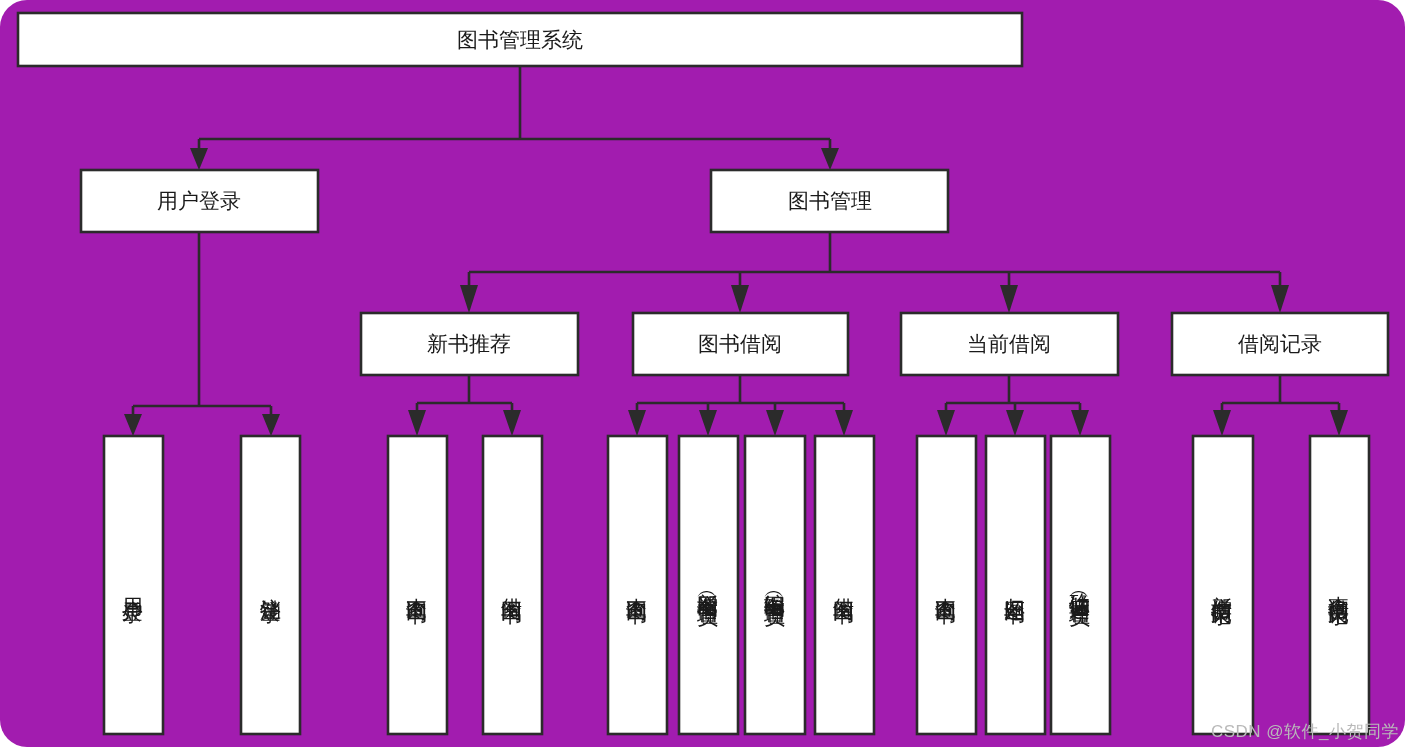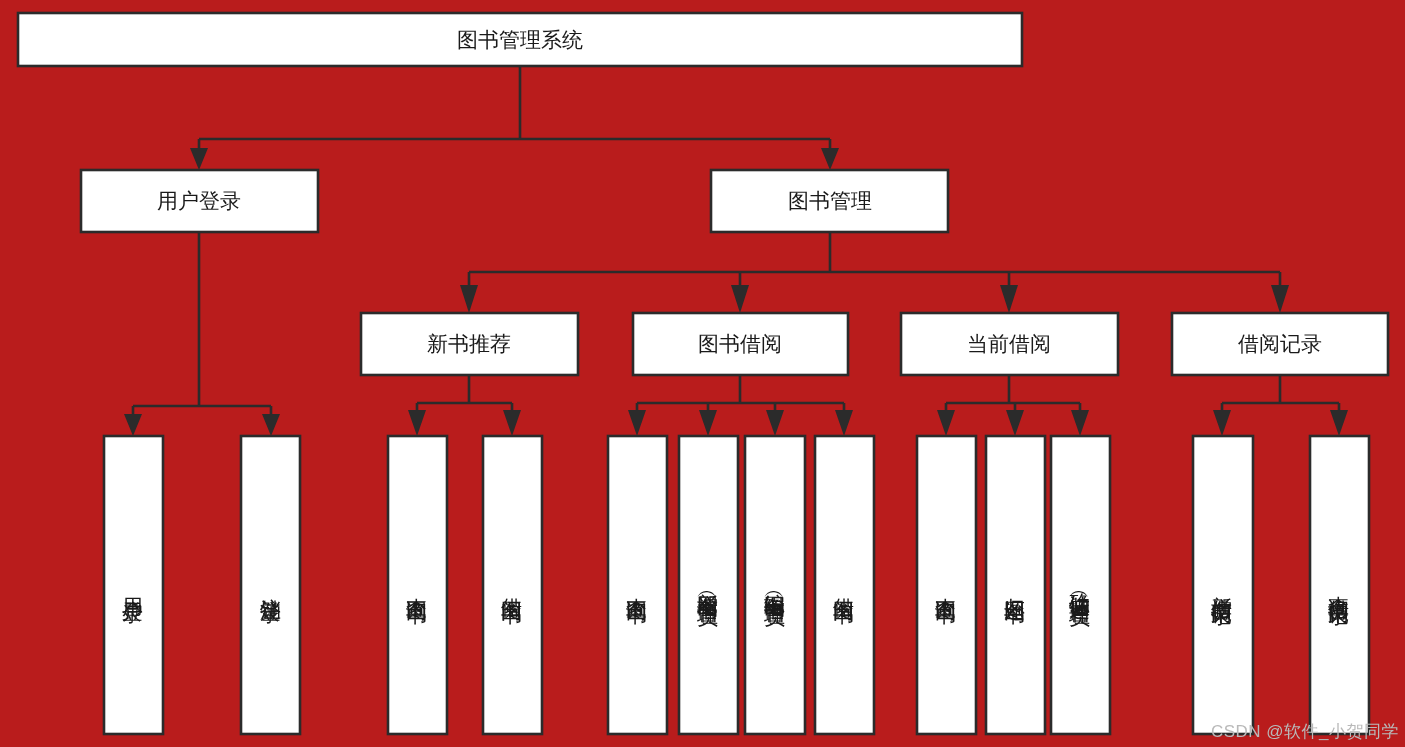--- a/index.html
+++ b/index.html
@@ -7,22 +7,23 @@
     padding: 0;
     background: #ffffff;
   }
   body {
     font-family: "Liberation Sans", "DejaVu Sans", sans-serif;
   }
   #diagram-root {
     position: relative;
     width: 1405px;
     height: 747px;
-    background: #b91c1c;
+    background: #a21caf;
     overflow: hidden;
+    border-radius: 27px;
   }
   svg.diagram-canvas {
     position: absolute;
     left: 0;
     top: 0;
     width: 1405px;
     height: 747px;
   }
   .node-box {
     fill: #ffffff;

